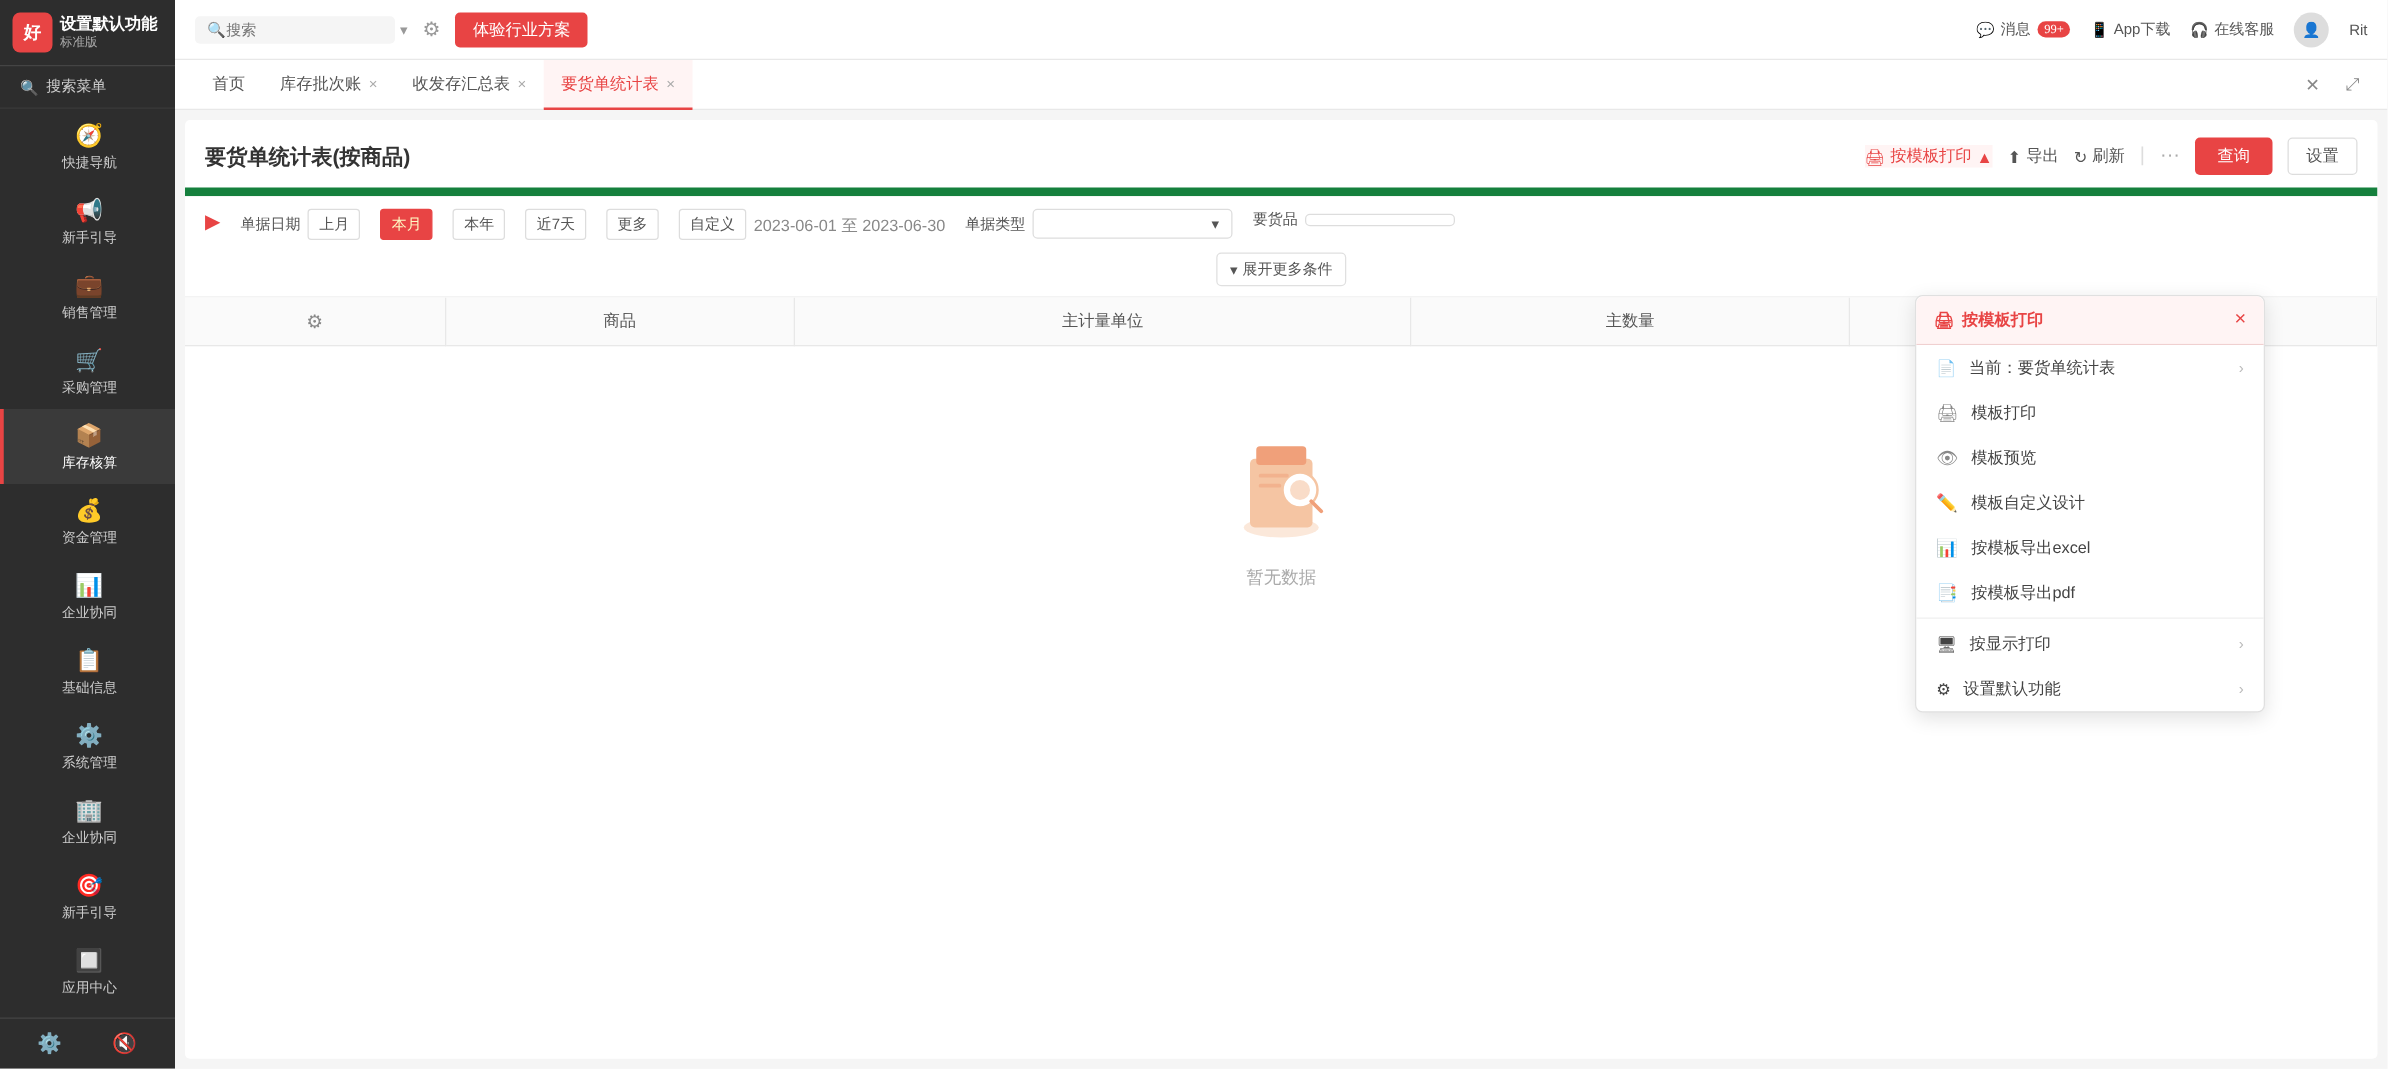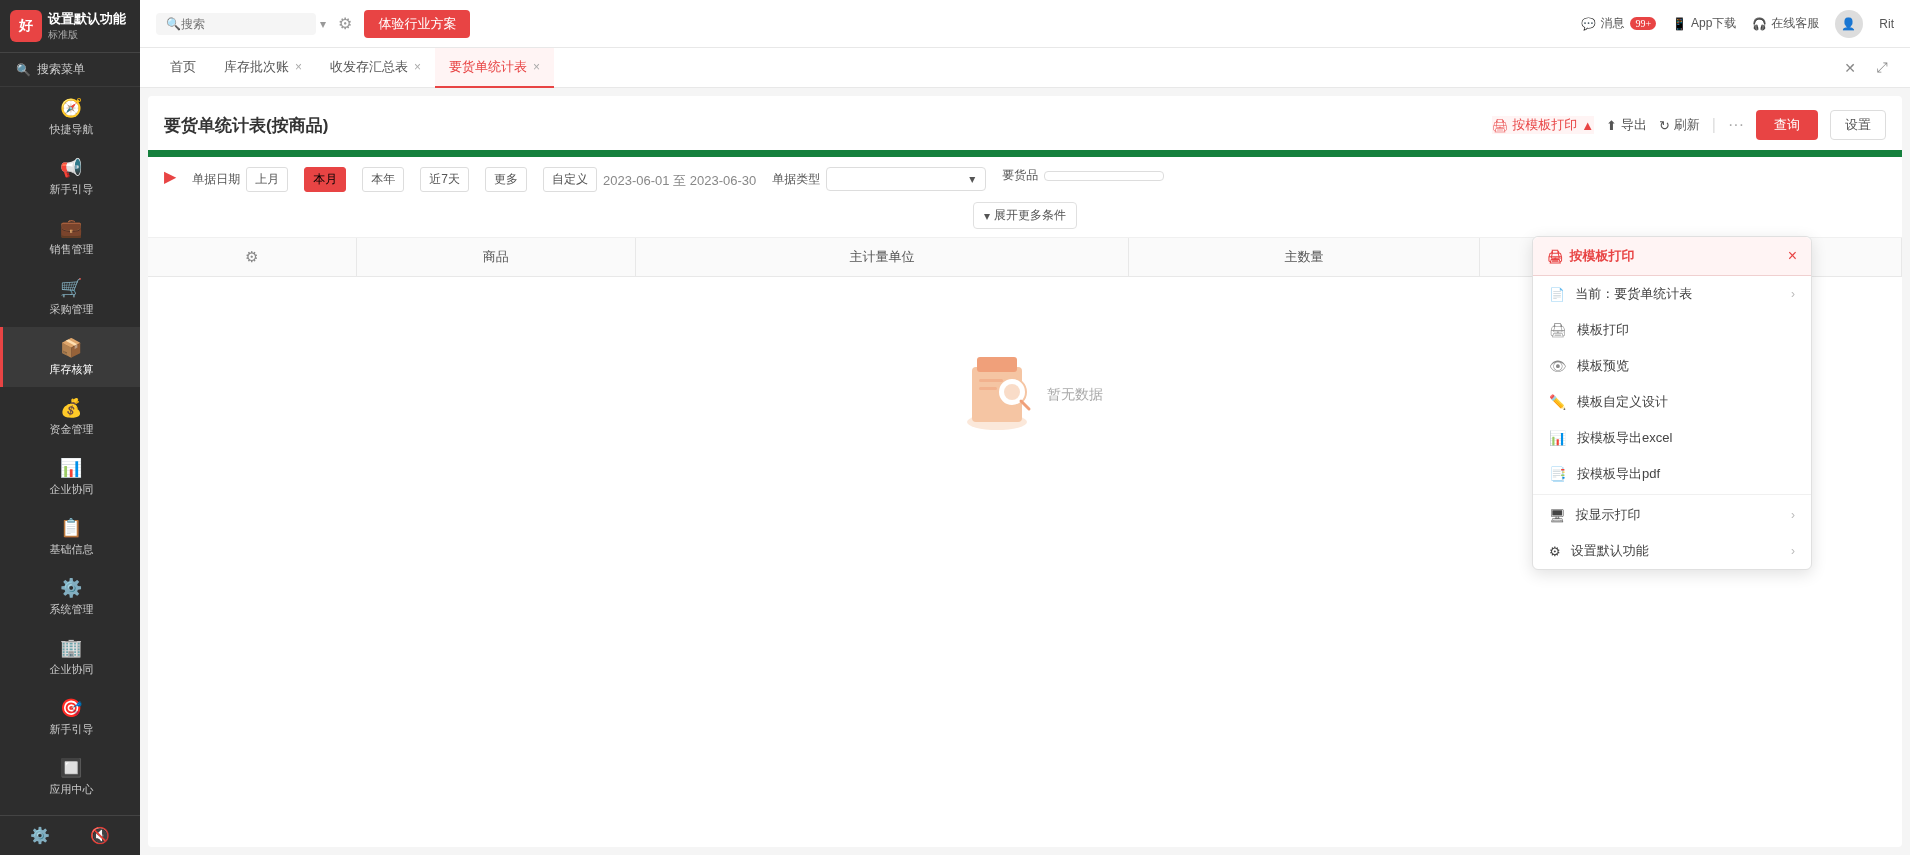--- a/index.html
+++ b/index.html
@@ -305,21 +305,21 @@
       padding: 3px 8px;
       border-radius: 3px;
       border: 1px solid #ddd;
       background: #fff;
       font-size: 12px;
       cursor: pointer;
       color: #555;
     }
     .date-btn.active {
       background: #e84444;
-      color: #000000;
+      color: #fef9c3;
       border-color: #e84444;
     }
     .date-range {
       font-size: 13px;
       color: #888;
       margin-top: 2px;
     }
     .filter-select {
       display: flex;
       align-items: center;
@@ -363,21 +363,21 @@
     }
     .table-settings-icon {
       font-size: 15px;
       color: #888;
       cursor: pointer;
     }
 
     
     .empty-state {
       display: flex;
-      flex-direction: row;
+      flex-direction: column;
       align-items: center;
       justify-content: center;
       flex: 1;
       padding: 60px 0;
     }
     .empty-icon {
       width: 100px;
       height: 100px;
       margin-bottom: 16px;
     }

